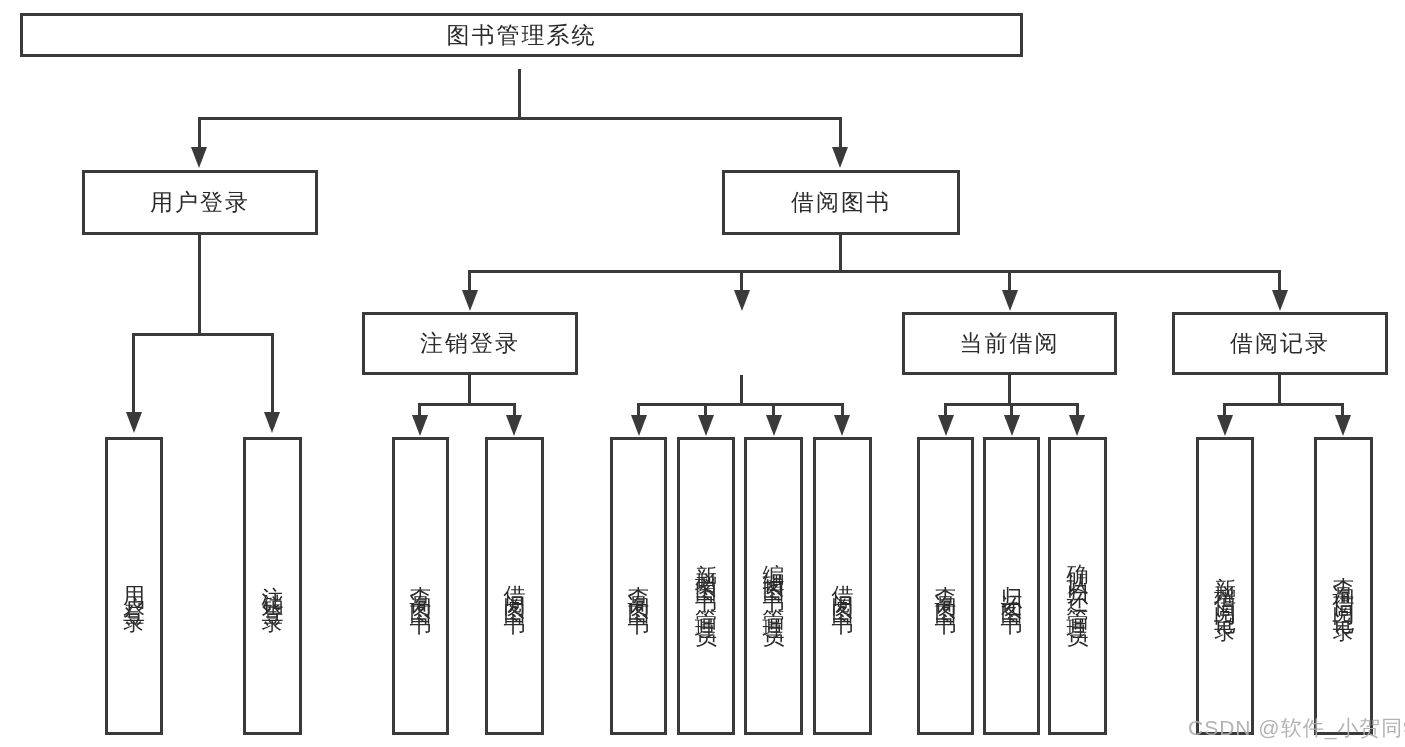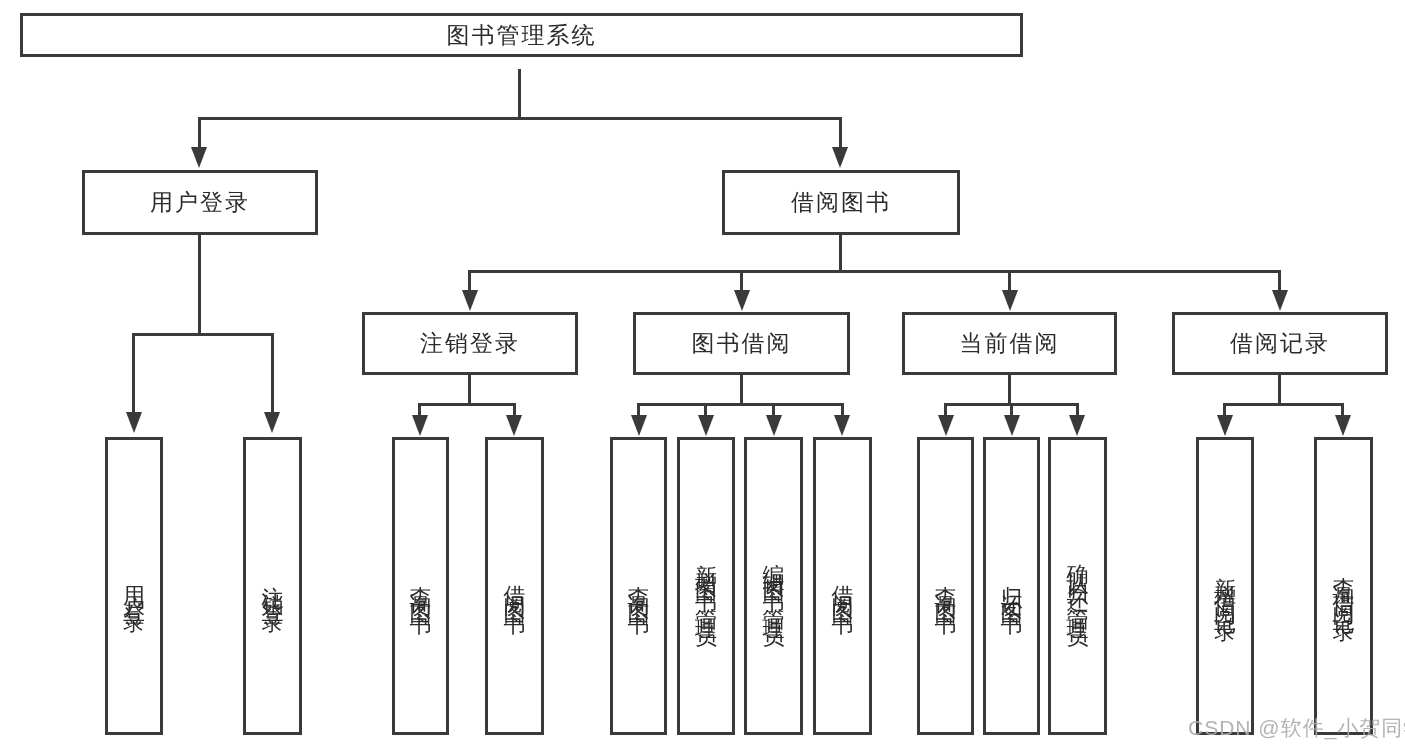--- a/index.html
+++ b/index.html
@@ -64,21 +64,20 @@
   <div class="vline" style="left:468px;top:270px;height:21px"></div>
   <div class="arrow" style="left:462px;top:290px"></div>
   <div class="vline" style="left:740px;top:270px;height:21px"></div>
   <div class="arrow" style="left:734px;top:290px"></div>
   <div class="vline" style="left:1008px;top:270px;height:21px"></div>
   <div class="arrow" style="left:1002px;top:290px"></div>
   <div class="vline" style="left:1278px;top:270px;height:21px"></div>
   <div class="arrow" style="left:1272px;top:290px"></div>
 
   <div class="box" style="left:362px;top:312px;width:216px;height:63px">注销登录</div>
-  <div class="box" style="left:633px;top:312px;width:217px;height:63px">图书借阅</div>
   <div class="box" style="left:902px;top:312px;width:215px;height:63px">当前借阅</div>
   <div class="box" style="left:1172px;top:312px;width:216px;height:63px">借阅记录</div>
 
   <div class="vline" style="left:468px;top:375px;height:31px"></div>
   <div class="hline" style="left:418px;top:403px;width:98px"></div>
   <div class="vline" style="left:418px;top:403px;height:13px"></div>
   <div class="arrow" style="left:412px;top:415px"></div>
   <div class="vline" style="left:513px;top:403px;height:13px"></div>
   <div class="arrow" style="left:506px;top:415px"></div>
 

